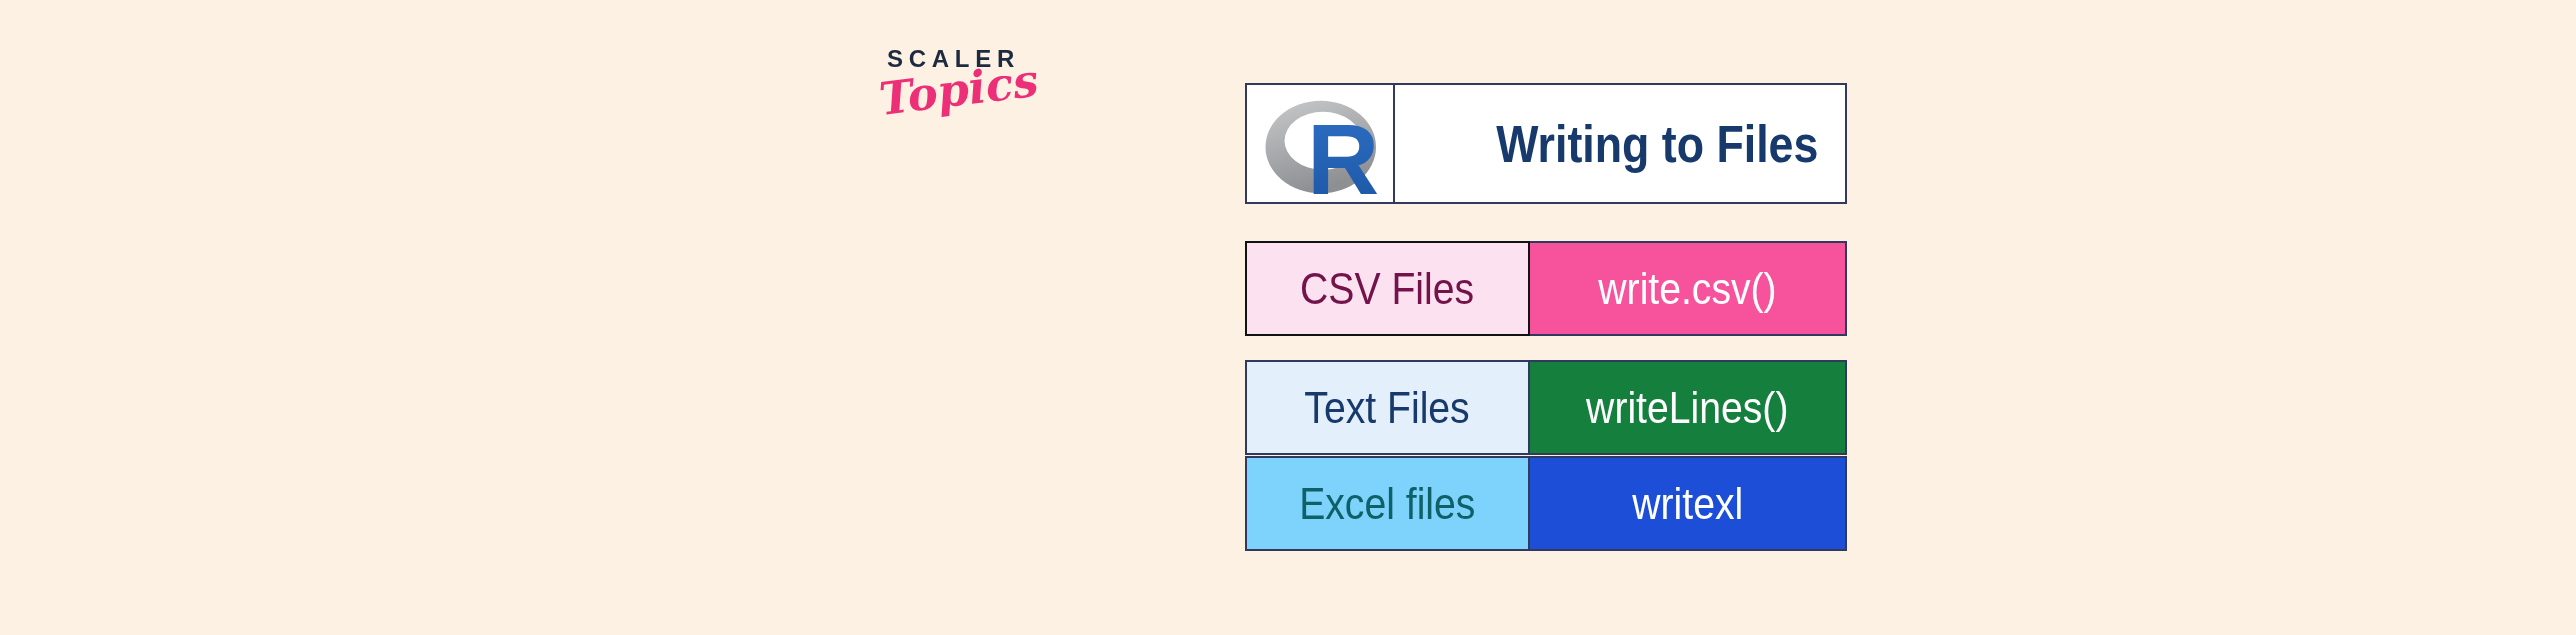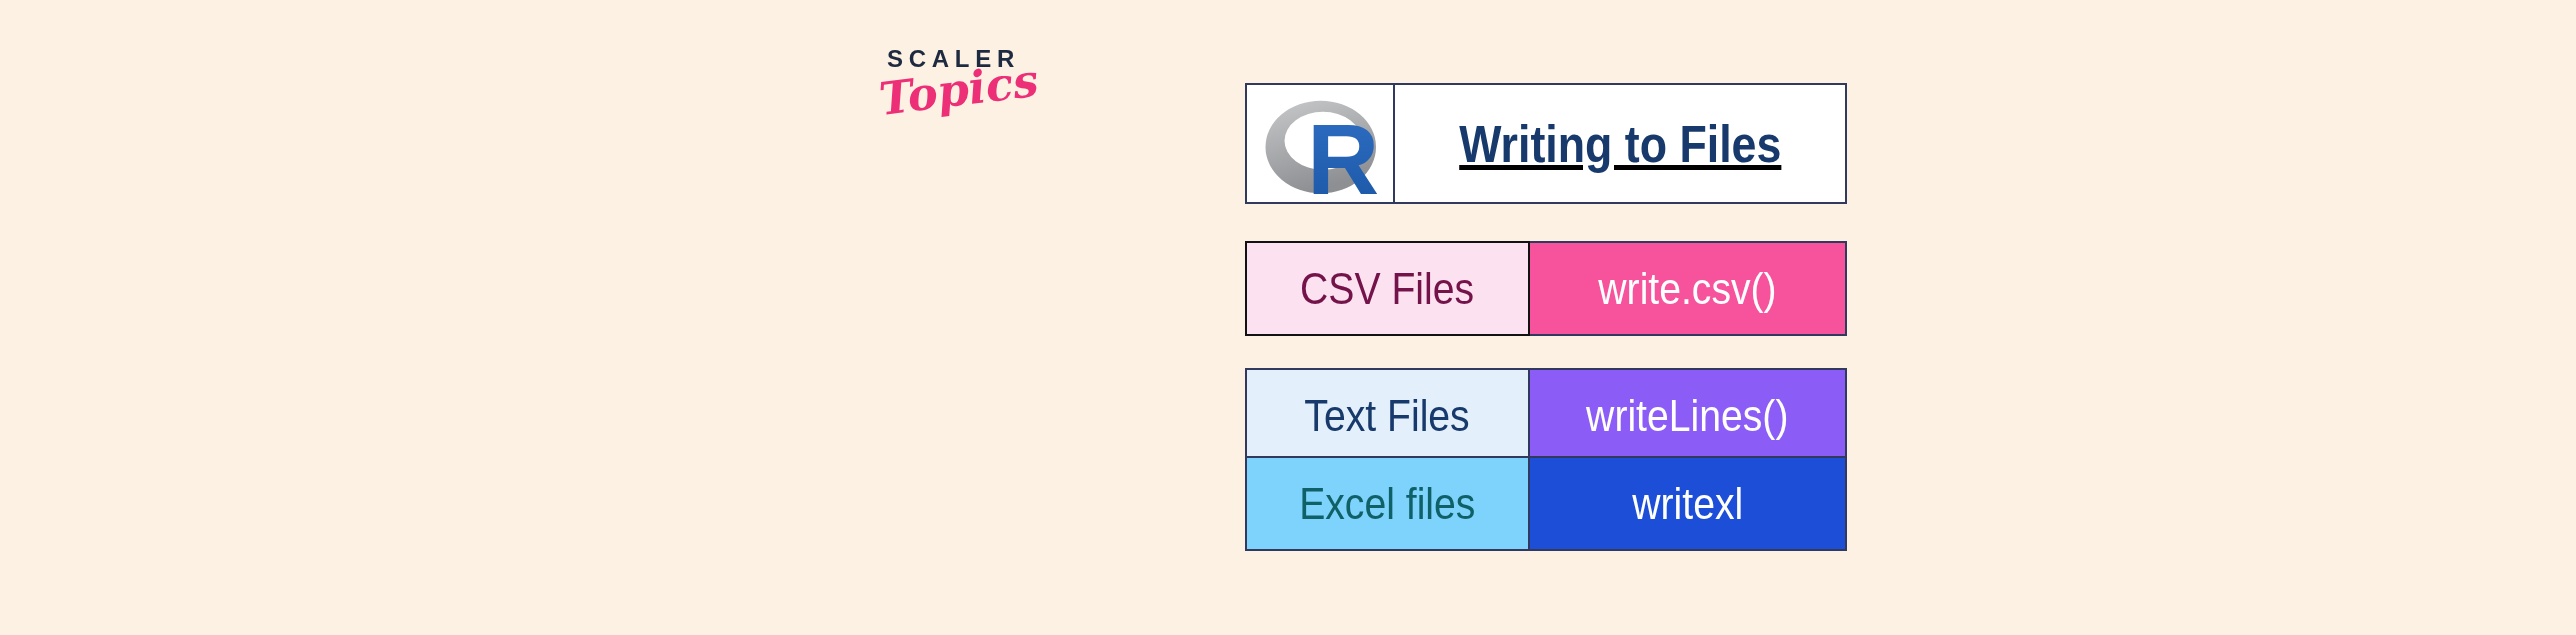--- a/index.html
+++ b/index.html
@@ -52,40 +52,39 @@
     border-right: 2.6px solid;
     border-color: inherit;
     display: flex;
     align-items: center;
     justify-content: center;
   }
   .title-cell {
     flex: 1;
     display: flex;
     align-items: center;
-    justify-content: center;
-    text-decoration: underline;
+    justify-content: flex-end;
   }
   .title-text {
     font-size: 52px;
     font-weight: bold;
     white-space: nowrap;
     transform: scaleX(0.86);
   }
 
   
   .map-row {
     position: absolute;
     left: 1245px;
     width: 602px;
     height: 95px;
     display: flex;
   }
   .row-1 { top: 241px; }
-  .row-2 { top: 368px; }
+  .row-2 { top: 360px; }
   .row-3 { top: 456px; }
   .cell {
     box-sizing: border-box;
     display: flex;
     align-items: center;
     justify-content: center;
   }
   .cell-label {
     width: 313px;
     border: 2.6px solid;
@@ -140,21 +139,21 @@
     </div>
     <div class="cell cell-func" style="background-color: rgb(246, 83, 156); border-color: rgb(50, 57, 95);">
       <span class="cell-text" style="color: rgb(255, 255, 255);">write.csv()</span>
     </div>
   </div>
 
   <div class="map-row row-2">
     <div class="cell cell-label" style="background-color: rgb(227, 239, 250); border-color: rgb(50, 57, 95);">
       <span class="cell-text" style="color: rgb(23, 57, 107);">Text Files</span>
     </div>
-    <div class="cell cell-func" style="background-color: #8b5cf6; border-color: rgb(50, 57, 95);">
+    <div class="cell cell-func" style="background-color: #15803d; border-color: rgb(50, 57, 95);">
       <span class="cell-text" style="color: rgb(255, 255, 255);">writeLines()</span>
     </div>
   </div>
 
   <div class="map-row row-3">
     <div class="cell cell-label" style="background-color: #7dd3fc; border-color: rgb(50, 57, 95);">
       <span class="cell-text" style="color: rgb(15, 97, 103);">Excel files</span>
     </div>
     <div class="cell cell-func" style="background-color: #1d4ed8; border-color: rgb(50, 57, 95);">
       <span class="cell-text" style="color: rgb(255, 255, 255);">writexl</span>

